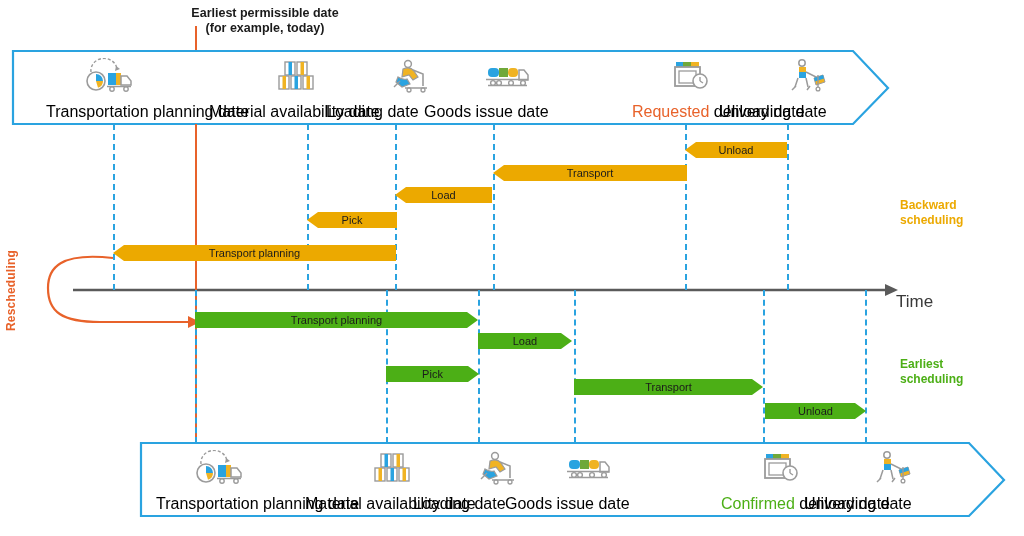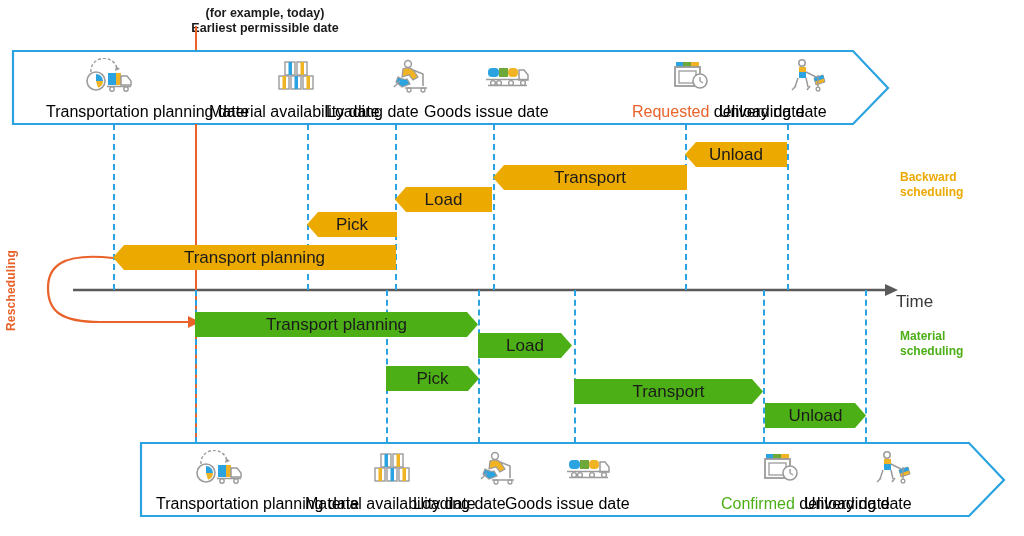--- a/index.html
+++ b/index.html
@@ -10,48 +10,48 @@
 
   
   .heading{
     left:120px;top:6px;width:290px;text-align:center;
     font-size:12.5px;font-weight:bold;color:#1b1b1b;line-height:15px;
   }
   .lbl .hl-orange{color:#e8622a;}
   .lbl .hl-green{color:#4caf16;}
 
   
-  .bar{position:absolute;height:25px;display:flex;align-items:center;justify-content:center;
-       font-size:17px;color:#1b1b1b;font-weight:400;white-space:nowrap;text-align:center;}
+  .bar{position:absolute;height:16px;display:flex;align-items:center;justify-content:center;
+       font-size:11px;color:#1b1b1b;font-weight:400;white-space:nowrap;text-align:center;}
   .bar span{position:relative;z-index:2;}
   .bar.back{background:#eca900;}
   .bar.fwd{background:#4caf16;}
   .bar.back{clip-path:polygon(11px 0,100% 0,100% 100%,11px 100%,0 50%);}
   .bar.fwd{clip-path:polygon(0 0,calc(100% - 11px) 0,100% 50%,calc(100% - 11px) 100%,0 100%);}
 
   
   .dash{position:absolute;width:0;border-left:2.5px dashed #2aa3e0;}
   .solid-orange{position:absolute;width:0;border-left:2.5px solid #e8622a;}
 
   
-  .side-lbl{position:absolute;font-size:12px;font-weight:bold;line-height:15px;}
+  .side-lbl{position:absolute;font-size:12px;font-weight:bold;line-height:15px;margin-top:28px;}
   .side-lbl.bw{color:#eca900;left:900px;top:170px;}
   .side-lbl.fw{color:#4caf16;left:900px;top:329px;}
   .time-lbl{position:absolute;left:896px;top:292px;font-size:17px;color:#3a3a3a;}
   .resched-lbl{position:absolute;left:4px;top:250px;font-size:12px;font-weight:bold;color:#e8622a;
                writing-mode:vertical-rl;transform:rotate(180deg);letter-spacing:.2px;}
 </style>
 </head>
 <body>
 
 <div id="stage">
 
   <div class="abs heading">
+    <div>Earliest permissible date</div>
     <div>(for example, today)</div>
-    <div>Earliest permissible date</div>
   </div>
 
   <svg class="abs" style="left:0;top:0;" width="1024" height="536">
 
     <polygon points="13,51 853,51 888,88 853,124 13,124" fill="#ffffff" stroke="#2aa3e0" stroke-width="2.2"></polygon>
 
     <polygon points="141,443 969,443 1004,480 969,516 141,516" fill="#ffffff" stroke="#2aa3e0" stroke-width="2.2"></polygon>
 
     <line x1="73" y1="290" x2="885" y2="290" stroke="#5a5a5a" stroke-width="2.6"></line>
     <polygon points="885,284 898,290 885,296" fill="#5a5a5a"></polygon>
@@ -266,19 +266,19 @@
       <div class="bar fwd" style="left: 765px; top: 403px; width: 101px;">
         <span>Unload</span>
       </div>
     </div>
 
   <div class="side-lbl bw">
     <div>Backward</div>
     <div>scheduling</div>
   </div>
   <div class="side-lbl fw">
-    <div>Material</div>
+    <div>Earliest</div>
     <div>scheduling</div>
   </div>
   <div class="time-lbl">Time</div>
   <div class="resched-lbl">Rescheduling</div>
 
 </div>
 
 </body></html>

